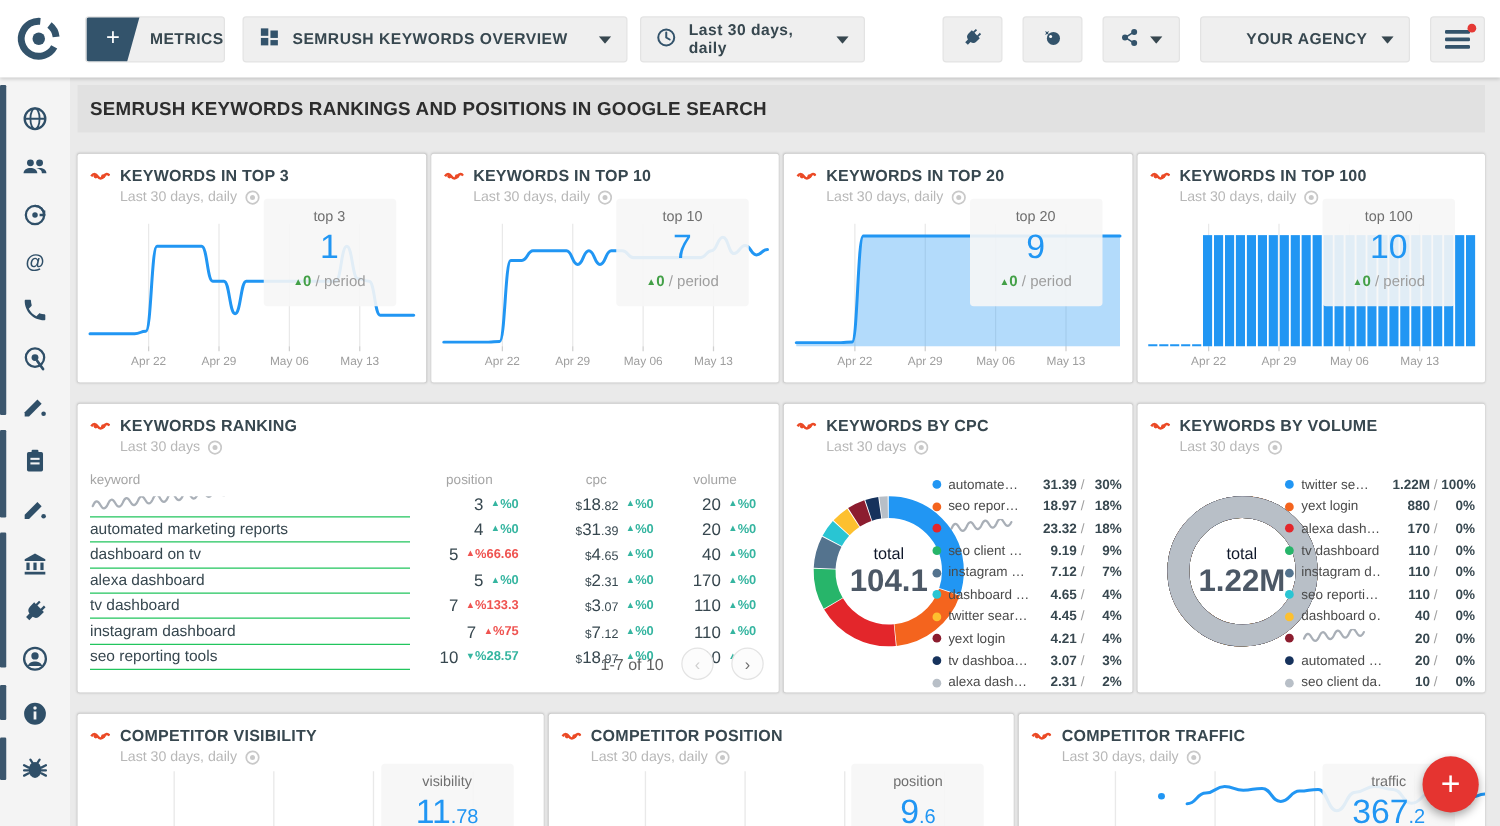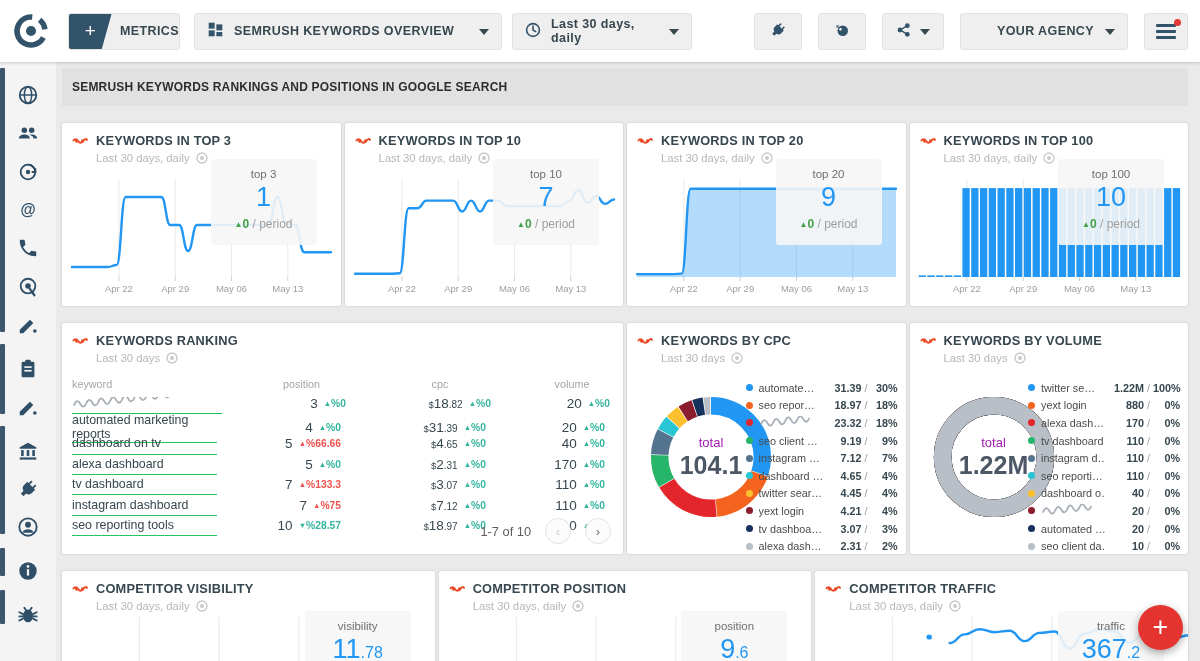--- a/index.html
+++ b/index.html
@@ -40,21 +40,21 @@
   .hamb i{display:block;width:20px;height:3px;background:#33536b;border-radius:1px;}
   
   .sidebar{position:absolute;top:62px;left:0;width:56px;height:599px;background:#f4f4f4;z-index:40;}
   .rail{position:absolute;left:0;top:0;width:5px;}
   .rail div{position:absolute;left:0;width:5px;background:#3b566d;border-radius:1px;}
   .side-ic{position:absolute;left:17px;width:22px;height:22px;cursor:pointer;color:#2f4f68;}
   .side-ic svg{width:22px;height:22px;display:block;}
   
   .main{position:absolute;top:62px;left:56px;width:1144px;height:599px;padding:6px 12px 0 6px;box-sizing:border-box;}
   .secbar{background:#e1e1e1;height:38px;display:flex;align-items:center;padding:0 10px;
-    font-size:12px;font-weight:700;color:#2d2d2d;letter-spacing:.2px;}
+    font-size:15px;font-weight:700;color:#2d2d2d;letter-spacing:.2px;}
   .row{display:grid;gap:4px;margin-top:17px;}
   .row-sparks{grid-template-columns:repeat(4,1fr);height:183px;}
   .row-mid{grid-template-columns:repeat(4,1fr);height:231px;margin-bottom:7px;}
   .row-comp{grid-template-columns:repeat(3,1fr);height:140px;}
   .card{background:#fff;border-radius:2px;box-shadow:0 0 2px rgba(0,0,0,.22);position:relative;overflow:hidden;}
   .span2{grid-column:span 2;}
   .chead{position:absolute;top:10px;left:10px;right:10px;}
   .ctitle{display:flex;align-items:center;gap:8px;font-size:12.8px;font-weight:700;color:#37474f;letter-spacing:.2px;}
   .csub{margin:4px 0 0 24px;font-size:11.3px;color:#b7b7b7;display:flex;align-items:center;gap:6px;}
   .sparksvg{position:absolute;left:8px;top:50px;}
@@ -65,21 +65,21 @@
   .ov-label{font-size:11.5px;color:#6f6f6f;margin-top:9px;}
   .ov-val{color:#2196f3;margin-top:2px;line-height:30px;}
   .ov-val .bi{font-size:27px;}
   .ov-val .bd{font-size:16px;}
   .ov-delta{font-size:12px;margin-top:1px;}
   .ov-delta .tri{color:#43a047;font-size:8px;vertical-align:1px;}
   .ov-delta .dv{color:#43a047;font-weight:700;}
   .ov-delta .sfx{color:#9e9e9e;}
   
   .rk-table{position:absolute;left:10px;right:10px;top:52px;}
-  .rk-grid{display:grid;grid-template-columns:1fr 95px 108px 82px;align-items:center;gap:37px;}
+  .rk-grid{display:grid;grid-template-columns:1fr 95px 108px 82px;align-items:center;}
   .rk-headrow{height:18px;font-size:10.8px;color:#a5a5a5;}
   .rk-headrow .h{text-align:center;}
   .rk-headrow .hk{text-align:left;}
   .rk-row{height:20.4px;font-size:12.4px;color:#37474f;}
   .kw{border-bottom:1px solid #22c55e;height:100%;display:flex;align-items:center;}
   .cell{display:flex;align-items:center;justify-content:flex-end;padding-right:8px;gap:6px;}
   .cell .num{font-size:13.5px;color:#37474f;}
   .poscell .num{width:24px;text-align:right;}
   .chg{font-size:10.3px;font-weight:700;white-space:nowrap;}
   .chg .a{font-size:7.5px;vertical-align:1px;}
@@ -88,21 +88,21 @@
   .money .cur{font-size:9.5px;}
   .money .dec{font-size:10px;}
   .pager{position:absolute;right:12px;bottom:10px;display:flex;align-items:center;gap:14px;font-size:12.8px;color:#5f5f5f;}
   .pgbtn{width:24px;height:24px;border-radius:50%;border:1px solid #e3e3e3;background:#fcfcfc;display:flex;
     align-items:center;justify-content:center;font-size:13px;cursor:pointer;}
   .pgbtn.off{color:#cfcfcf;}
   .pgbtn.on{color:#6f6f6f;}
   
   .donutwrap{position:absolute;left:14px;top:64px;width:140px;height:140px;}
   .dcenter{position:absolute;inset:0;display:flex;flex-direction:column;align-items:center;justify-content:center;}
-  .dcenter .tl{font-size:13px;color:#a21caf;}
+  .dcenter .tl{font-size:13px;color:#0f172a;}
   .dcenter .tv{font-size:25px;color:#4c5866;font-weight:600;margin-top:1px;}
   .legend{position:absolute;right:8px;top:56px;width:152px;}
   .lrow{display:flex;align-items:center;height:17.6px;font-size:10.8px;}
   .ldot{width:7px;height:7px;border-radius:50%;flex:0 0 auto;margin-right:6px;}
   .llabel{color:#4a4a4a;width:64px;overflow:hidden;white-space:nowrap;flex:0 0 auto;}
   .lval{color:#37474f;font-weight:700;margin-left:auto;text-align:right;}
   .lslash{color:#9e9e9e;margin:0 3px;}
   .lpct{color:#37474f;font-weight:700;width:27px;text-align:right;}
   
   .compsvg{position:absolute;left:8px;right:8px;top:44px;height:96px;}

